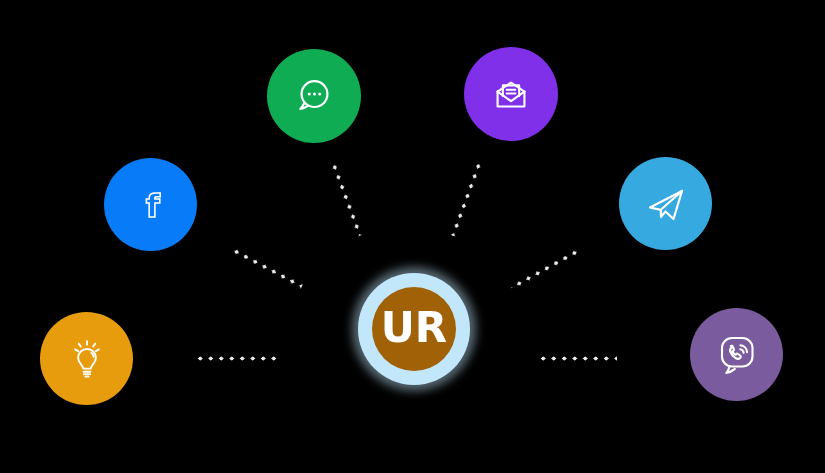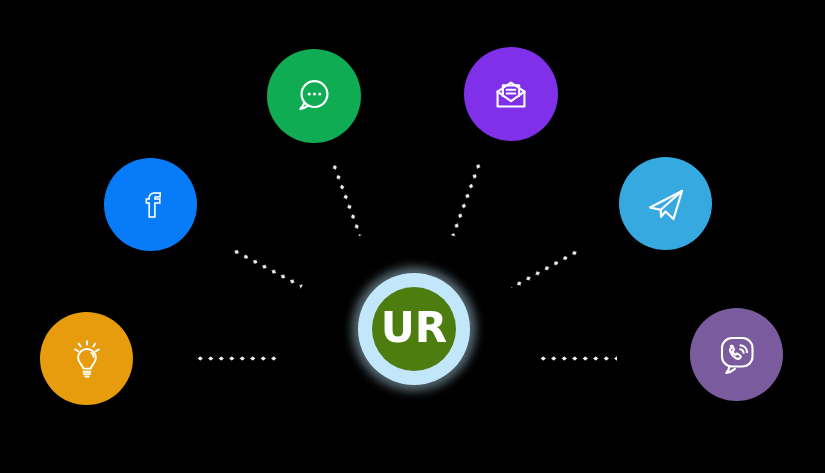--- a/index.html
+++ b/index.html
@@ -129,18 +129,18 @@
     <svg width="48" height="48" viewBox="0 0 48 48" fill="none" stroke="#fff" stroke-width="2.1" stroke-linecap="round" stroke-linejoin="round" aria-label="viber-phone-icon">
       <rect x="9" y="7" width="30.5" height="28.5" rx="10"></rect>
       <path d="M16.5 35.2c-.4 2.9-1.4 5-3.2 6.8 3.4-.6 6.2-2 8.6-4.1"></path>
       <path d="M18.8 16.3c-1.6.9-2.1 2.6-1.4 4.6 1 2.7 3 5 5.5 6.4 1.9 1 3.7.7 4.7-.9.4-.7.3-1.4-.4-1.9l-2.2-1.5c-.7-.5-1.4-.4-1.9.3l-.5.6c-1.4-.9-2.5-2.1-3.1-3.6l.7-.4c.7-.4.9-1.1.6-1.9l-1-2.4c-.3-.8-1.1-1.1-1.9-.7z"></path>
       <path d="M27.5 14.3a7.6 7.6 0 0 1 6.6 6.9"></path>
       <path d="M27.2 18.2a4.1 4.1 0 0 1 3.4 3.6"></path>
     </svg>
   </div>
 
   <div class="center-halo" style="background-color: rgb(194, 231, 251);">
-    <div class="center-inner" style="background-color: #4d7c0f;">
+    <div class="center-inner" style="background-color: #a16207;">
       <span>UR</span>
     </div>
   </div>
 
 </div>
 
 </body></html>

